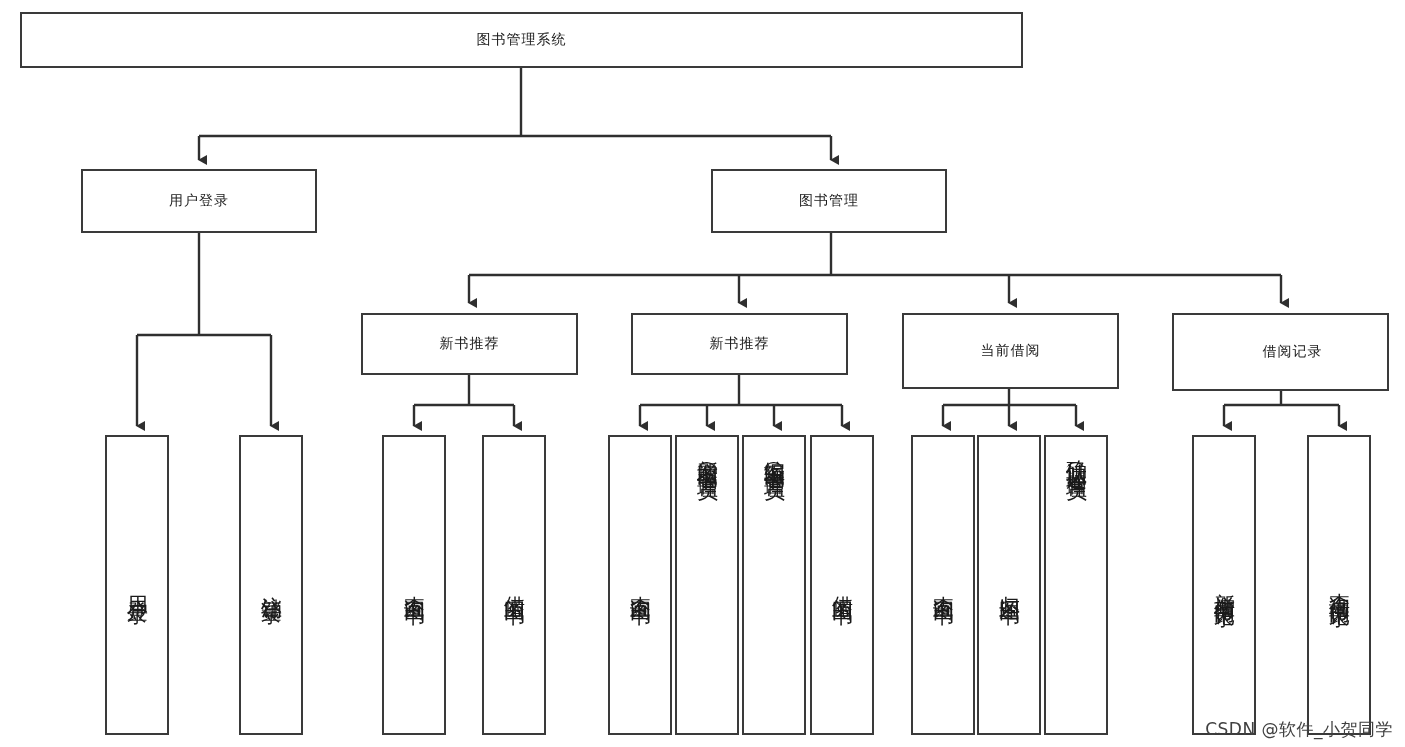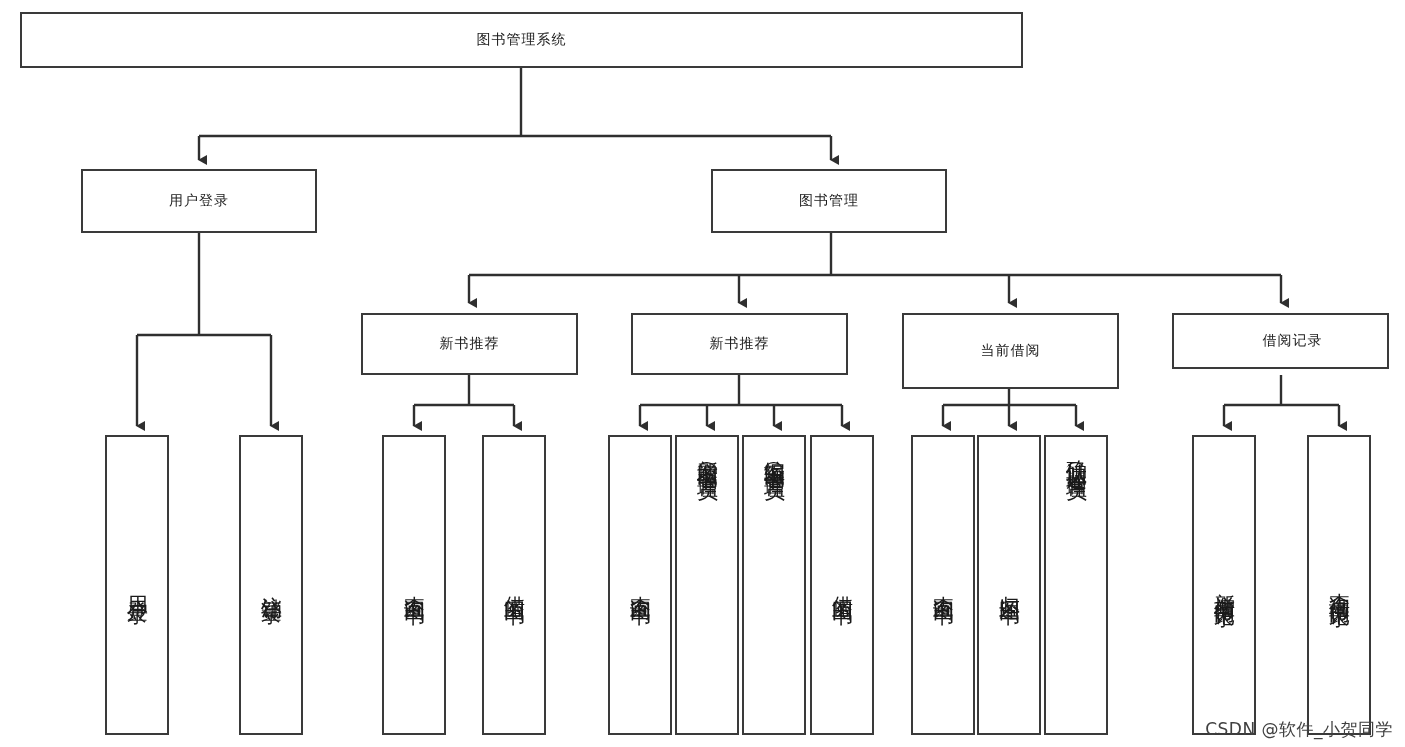--- a/index.html
+++ b/index.html
@@ -134,21 +134,21 @@
 
   <div class="node h" style="left:361px; top:313px; width:217px; height:62px;justify-content:center;">
     <span>新书推荐</span>
   </div>
   <div class="node h" style="left:631px; top:313px; width:217px; height:62px;">
     <span>新书推荐</span>
   </div>
   <div class="node h" style="left:902px; top:313px; width:217px; height:76px;">
     <span>当前借阅</span>
   </div>
-  <div class="node h" style="left:1172px; top:313px; width:217px; height:56px;padding-left:24px;">
+  <div class="node h" style="left:1172px; top:313px; width:217px; height:78px;padding-left:24px;">
     <span>借阅记录</span>
   </div>
 
   <div class="node v mid" style="left:105px; top:435px; width:64px; height:300px;">
     <span class="vtext">用户登录</span>
   </div>
   <div class="node v mid" style="left:239px; top:435px; width:64px; height:300px;">
     <span class="vtext">注销登录</span>
   </div>
 

